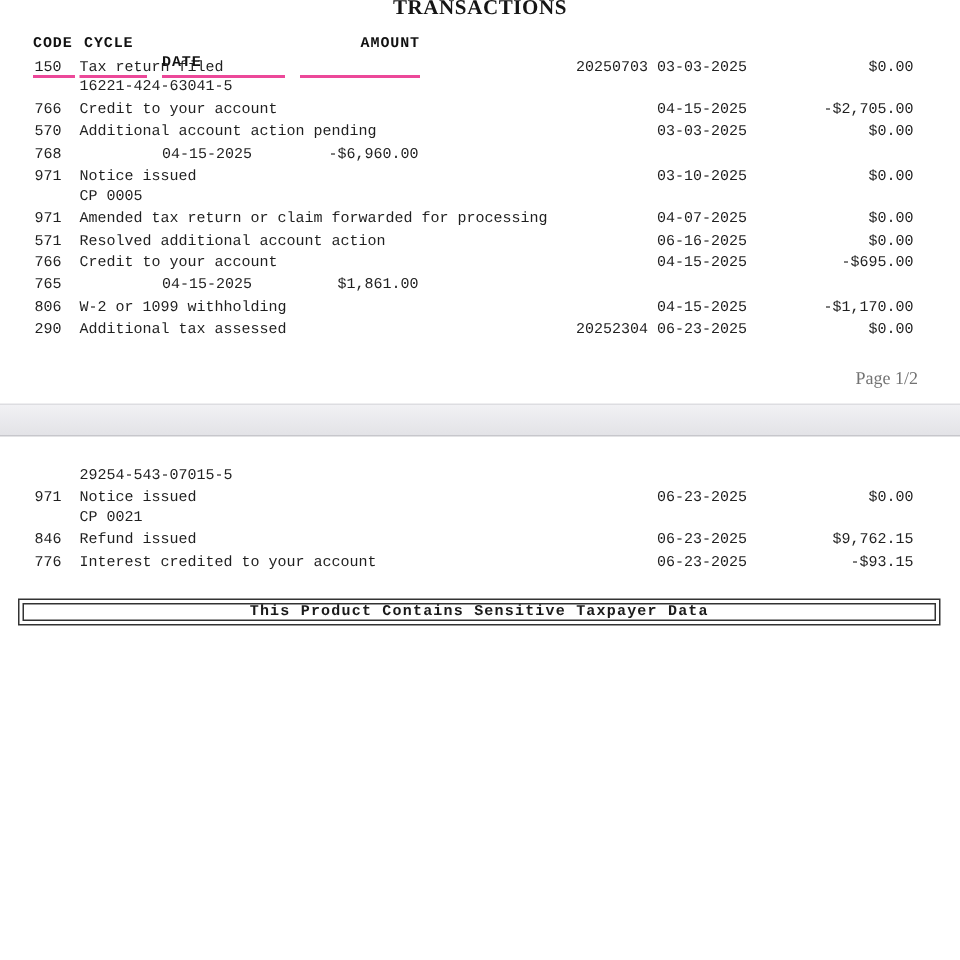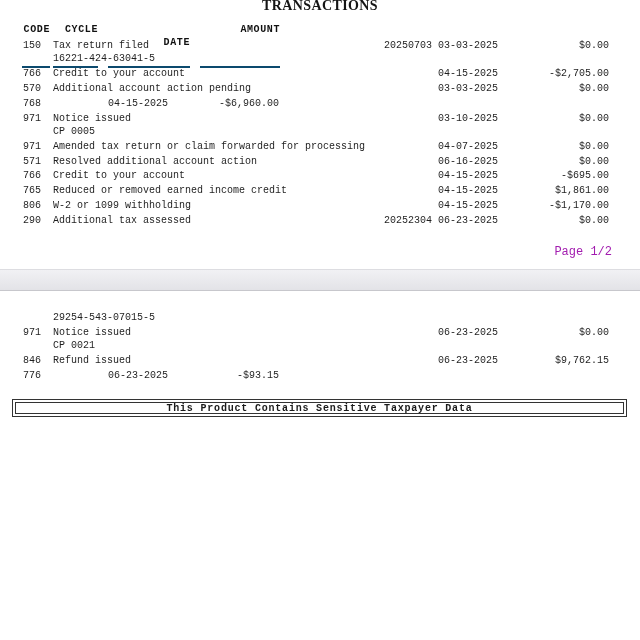--- a/index.html
+++ b/index.html
@@ -13,40 +13,40 @@
     position:absolute;top:-2px;left:0;width:100%;text-align:center;
     font-family:"Liberation Serif","DejaVu Serif",serif;
     font-weight:bold;font-size:14px;letter-spacing:.4px;color:#151515;
   }
   
   .thead{
     position:absolute;top:24px;left:0;width:640px;display:flex;
     font-size:10px;font-weight:bold;letter-spacing:.6px;color:#111;
     line-height:12px;
   }
-  .thead .seg{border-bottom:2px solid #0c4a6e;padding-bottom:17px;text-align:right;}
+  .thead .seg{border-bottom:2px solid #ec4899;padding-bottom:1px;}
   .h-code   {margin-left:22px;width:28px;margin-right:3px;}
   .h-expl   {width:326px;margin-right:4px;}
   .h-cycle  {width:45px;margin-right:4px;padding-left:3px;box-sizing:border-box;}
   .h-date   {margin-left:6px;width:82px;margin-right:4px;margin-top:13px;}
   .h-amount {margin-left:6px;width:80px;text-align:right;}
   .tbody{position:absolute;left:0;width:640px;font-size:10px;line-height:12.8px;}
   .tbody1{top:40px;}
   .tbody2{top:312px;}
   .row{display:flex;margin-bottom:2.2px;}
   .c-code  {margin-left:23px;width:30px;}
   .c-expl  {width:330px;}
   .c-cycle {width:49px;text-align:right;}
   .c-date  {margin-left:6px;width:84px;}
   .c-amount{margin-left:6px;width:81px;text-align:right;}
   
   .page-indicator{
     position:absolute;top:245px;left:0;width:612px;text-align:right;
-    font-family:Liberation Mono, monospace;
-    font-size:12px;color:#a21caf;
+    font-family:Liberation Serif, serif;
+    font-size:12px;color:#737373;
   }
   
   .page-divider{
     position:absolute;top:269px;left:0;width:640px;height:20px;
     background:linear-gradient(#f1f1f4,#e3e3e7);
     border-top:1px solid #dddde1;border-bottom:1px solid #c7c7cc;
   }
   
   .banner{
     position:absolute;top:399px;left:12px;width:615px;height:18px;
@@ -159,24 +159,20 @@
     <div class="c-expl">
       <div>Credit to your account</div>
 
     </div>
     <div class="c-cycle"></div>
     <div class="c-date">04-15-2025</div>
     <div class="c-amount">-$695.00</div>
   </div>
       <div class="row">
     <div class="c-code">765</div>
-    <div class="c-expl">
-      <div>Reduced or removed earned income credit</div>
-
-    </div>
     <div class="c-cycle"></div>
     <div class="c-date">04-15-2025</div>
     <div class="c-amount">$1,861.00</div>
   </div>
       <div class="row">
     <div class="c-code">806</div>
     <div class="c-expl">
       <div>W-2 or 1099 withholding</div>
 
     </div>
@@ -226,20 +222,24 @@
     <div class="c-expl">
       <div>Refund issued</div>
 
     </div>
     <div class="c-cycle"></div>
     <div class="c-date">06-23-2025</div>
     <div class="c-amount">$9,762.15</div>
   </div>
       <div class="row">
     <div class="c-code">776</div>
+    <div class="c-expl">
+      <div>Interest credited to your account</div>
+
+    </div>
     <div class="c-cycle"></div>
     <div class="c-date">06-23-2025</div>
     <div class="c-amount">-$93.15</div>
   </div>
     </div>
 
   <div class="banner">
     <span>This Product Contains Sensitive Taxpayer Data</span>
   </div>
 

